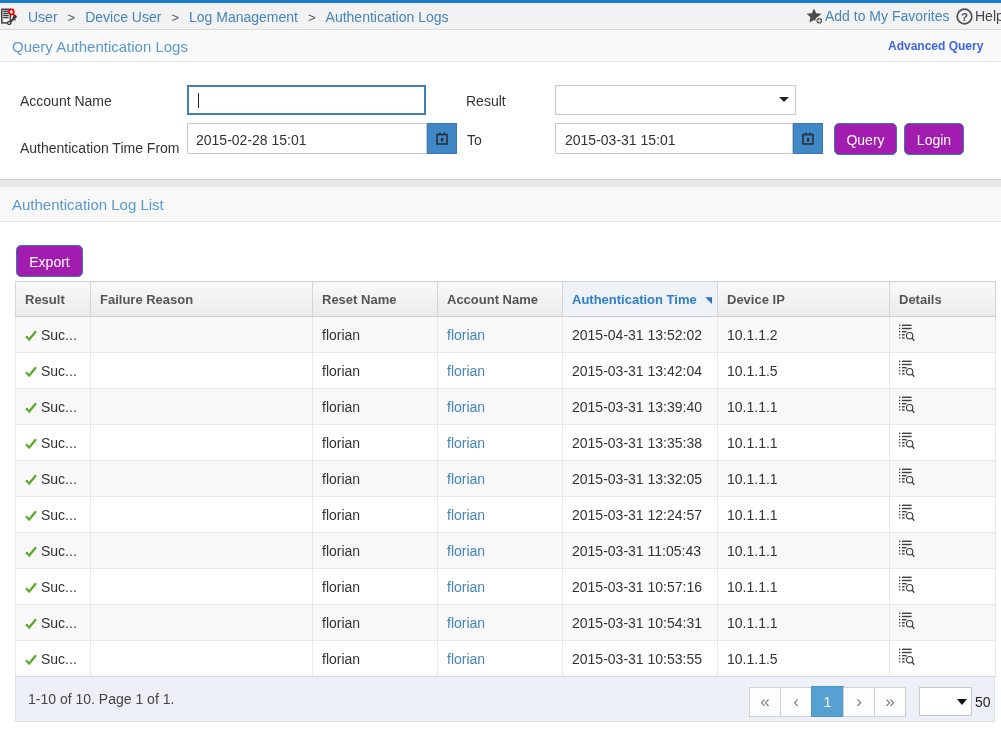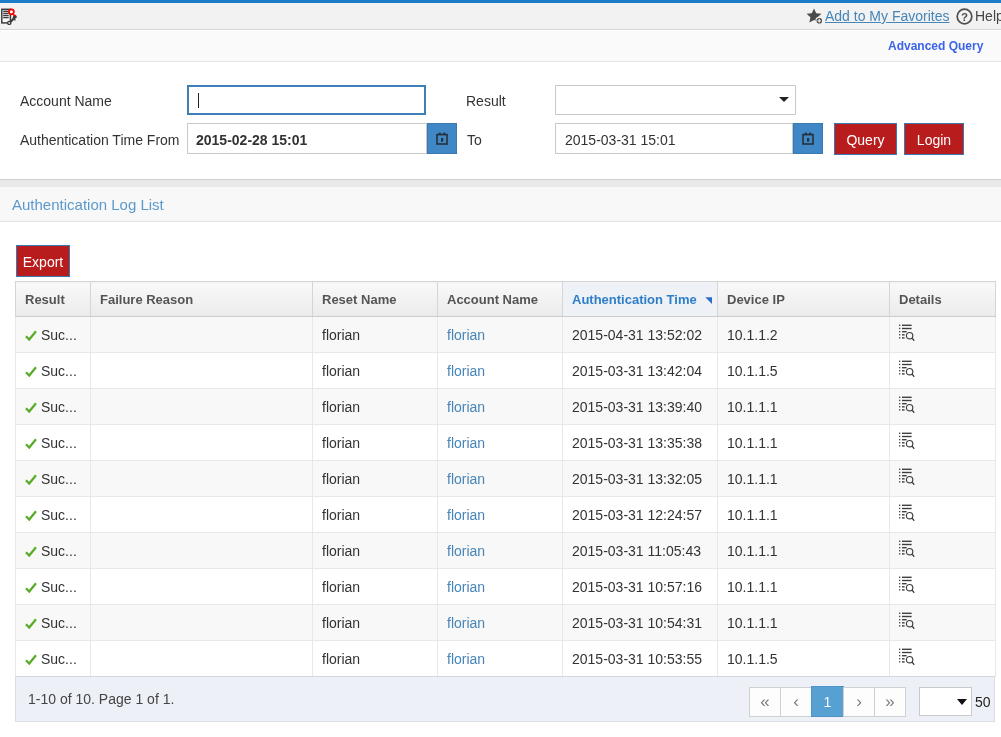--- a/index.html
+++ b/index.html
@@ -6,21 +6,21 @@
 html,body { width:1001px; height:737px; background:#fff; font-family:"Liberation Sans", sans-serif; }
 #page { position:relative; width:1001px; height:737px; overflow:hidden; }
 .abs { position:absolute; }
 
 
 #topline { left:0; top:0; width:1001px; height:3px; background:#1b7dca; }
 #crumbbar { left:0; top:3px; width:1001px; height:27px; background:#f2f2f2; border-bottom:1px solid #d8d8d8; }
 .crumb { font-size:14px; color:#4685b8; }
 .crumbsep { color:#4a5a66; font-size:13px; padding:0 10px; }
 #crumbtext { left:28px; top:8px; }
-#favtext { left:825px; top:8px; font-size:14px; color:#4685b8;text-decoration:underline; }
+#favtext { left:825px; top:8px; font-size:14px; color:#4685b8; }
 #helptext { left:975px; top:8px; font-size:14px; color:#454545; }
 
 #titlebar { left:0; top:31px; width:1001px; height:31px; background:#fafafa; border-bottom:1px solid #e4e4e4; }
 #qtitle { left:12px; top:38px; font-size:15px; color:#5b99cc; }
 #advq { left:888px; top:39px; font-size:12px; color:#3c63e9;font-weight:bold; }
 
 
 #formarea { left:0; top:62px; width:1001px; height:117px; background:#fff; }
 .flabel { font-size:14px; color:#333; }
 .tinput { border:1px solid #c9c9c9; background:#fff; }
@@ -28,30 +28,30 @@
 #caret { left:198px; top:93px; width:1px; height:15px; background:#222; }
 #resselect { left:555px; top:85px; width:241px; height:30px; }
 .seltri { width:0; height:0; border-left:5px solid transparent; border-right:5px solid transparent; border-top:5px solid #222; }
 #restri { left:779px; top:97px; }
 #fromfield { left:187px; top:123px; width:240px; height:31px; }
 #tofield { left:555px; top:123px; width:238px; height:31px; }
 .dtext { font-size:14px; color:#333; }
 .calbtn { width:30px; height:31px; background:#3f87c5; border:1px solid #3879b4; text-align:center; line-height:28px; }
 #calbtn1 { left:427px; top:123px; }
 #calbtn2 { left:793px; top:123px; }
-.bluebtn { background:#b91c1c; color:#fff; font-size:14px; text-align:center; border-radius:0; border:1px solid #3879b4; }
+.bluebtn { background:#a21caf; color:#fff; font-size:14px; text-align:center; border-radius:5px; border:1px solid #3879b4; }
 #querybtn { left:834px; top:123px; width:63px; height:32px; line-height:32px; }
 #resetbtn { left:904px; top:123px; width:60px; height:32px; line-height:32px; }
 
 
 #gapband { left:0; top:179px; width:1001px; height:8px; background:#e9e9e9; border-top:1px solid #cfcfcf; }
 #sectionbar { left:0; top:187px; width:1001px; height:35px; background:#f8f8f8; border-bottom:1px solid #e2e2e2; }
 #sectitle { left:12px; top:196px; font-size:15px; color:#5b99cc; }
 
-#exportbtn { left:16px; top:245px; width:54px; height:32px; line-height:32px; }
+#exportbtn { left:16px; top:245px; width:67px; height:32px; line-height:32px; }
 
 
 #tbl { left:15px; top:281px; width:980px; }
 table { border-collapse:collapse; width:980px; table-layout:fixed; }
 th { background:linear-gradient(#f9f9f9,#ebebeb); border:1px solid #d5d5d5; border-bottom:1px solid #cccccc; font-size:13px; color:#555; text-align:left; padding:0 0 0 9px; height:35px; font-weight:bold; }
 th.sorted { background:#eef1f6; color:#2e7ec8; }
 td { border:1px solid #e8e8e8; font-size:14px; color:#333; height:36px; padding:0 0 0 9px; }
 tr.odd td { background:#f8f8f8; }
 a.flink { color:#4685b8; text-decoration:none; }
 .chk { display:inline-block; vertical-align:-2px; margin-right:4px; }
@@ -81,45 +81,47 @@
         <path d="M2.2 5.4 H7.7"></path>
         <path d="M2.2 7.5 H7.7"></path>
         <path d="M2.2 9.6 H7.7"></path>
     </g>
     <circle cx="10.4" cy="3.8" r="2.5" fill="#f2f2f2" stroke="#ee0000" stroke-width="1.7"></circle>
     <path d="M11.9 5.4 L15.6 7.6 L12.6 9.7 Z" fill="#ee0000"></path>
     <path d="M12.1 8.3 a3.2 3.2 0 0 1 4.2 0.8 l-2 1.3 l0.4 2 a3.2 3.2 0 0 1 -3.4 -1.6 Z" fill="#3d3d3d"></path>
     <path d="M8.5 14.7 L12.1 11.2" stroke="#3d3d3d" stroke-width="2.3"></path>
     <circle cx="8.2" cy="14.9" r="1.55" fill="#f2f2f2" stroke="#3d3d3d" stroke-width="1.4"></circle>
   </svg>
+  <div class="abs" id="crumbtext"><span class="crumb">User</span><span class="crumbsep">&gt;</span><span class="crumb">Device User</span><span class="crumbsep">&gt;</span><span class="crumb">Log Management</span><span class="crumbsep">&gt;</span><span class="crumb">Authentication Logs</span></div>
   <svg class="abs" style="left:806px; top:8px;" width="18" height="17" viewBox="0 0 18 17">
     <path d="M8 0.5 L10.2 5.2 L15.4 5.8 L11.6 9.3 L12.6 14.4 L8 11.9 L3.4 14.4 L4.4 9.3 L0.6 5.8 L5.8 5.2 Z" fill="#4b4b4b"></path>
     <circle cx="13.3" cy="12.8" r="3.4" fill="#4b4b4b" stroke="#f2f2f2" stroke-width="1.2"></circle>
     <path d="M13.3 11 V14.6 M11.5 12.8 H15.1" stroke="#f2f2f2" stroke-width="1.2"></path>
   </svg>
   <div class="abs" id="favtext">Add to My Favorites</div>
   <svg class="abs" style="left:956px; top:8px;" width="17" height="17" viewBox="0 0 17 17">
     <circle cx="8.5" cy="8.5" r="7.3" fill="none" stroke="#4f4f4f" stroke-width="1.7"></circle>
     <text x="8.5" y="12.6" font-family="Liberation Sans" font-size="11.5" font-weight="bold" fill="#4f4f4f" text-anchor="middle">?</text>
   </svg>
   <div class="abs" id="helptext">Help</div>
 
   <div class="abs" id="titlebar"></div>
+  <div class="abs" id="qtitle">Query Authentication Logs</div>
   <div class="abs" id="advq">Advanced Query</div>
 
   <div class="abs" id="formarea"></div>
   <div class="abs flabel" style="left:20px; top:93px;">Account Name</div>
   <div class="abs tinput" id="acctinput"></div>
   <div class="abs" id="caret"></div>
   <div class="abs flabel" style="left:466px; top:93px;">Result</div>
   <div class="abs tinput" id="resselect"></div>
   <div class="abs seltri" id="restri"></div>
-  <div class="abs flabel" style="left:20px; top:132px;">Authentication Time From</div>
+  <div class="abs flabel" style="left:20px; top:140px;">Authentication Time From</div>
   <div class="abs tinput" id="fromfield"></div>
-  <div class="abs dtext" style="left:196px; top:132px;font-weight:bold;">2015-02-28 15:01</div>
+  <div class="abs dtext" style="left:196px; top:132px;">2015-02-28 15:01</div>
   <div class="abs calbtn" id="calbtn1"><svg width="12" height="13" viewBox="0 0 12 13" style="vertical-align:middle;">
         <rect x="1" y="2.6" width="10" height="9.4" fill="none" stroke="#26303a" stroke-width="1.6"></rect>
         <rect x="2.8" y="0.6" width="2" height="2.4" fill="#26303a"></rect>
         <rect x="7.2" y="0.6" width="2" height="2.4" fill="#26303a"></rect>
         <rect x="5" y="6" width="2.2" height="3.6" fill="#26303a"></rect>
       </svg></div>
   <div class="abs flabel" style="left:467px; top:132px;">To</div>
   <div class="abs tinput" id="tofield"></div>
   <div class="abs dtext" style="left:565px; top:132px;">2015-03-31 15:01</div>
   <div class="abs calbtn" id="calbtn2"><svg width="12" height="13" viewBox="0 0 12 13" style="vertical-align:middle;">

